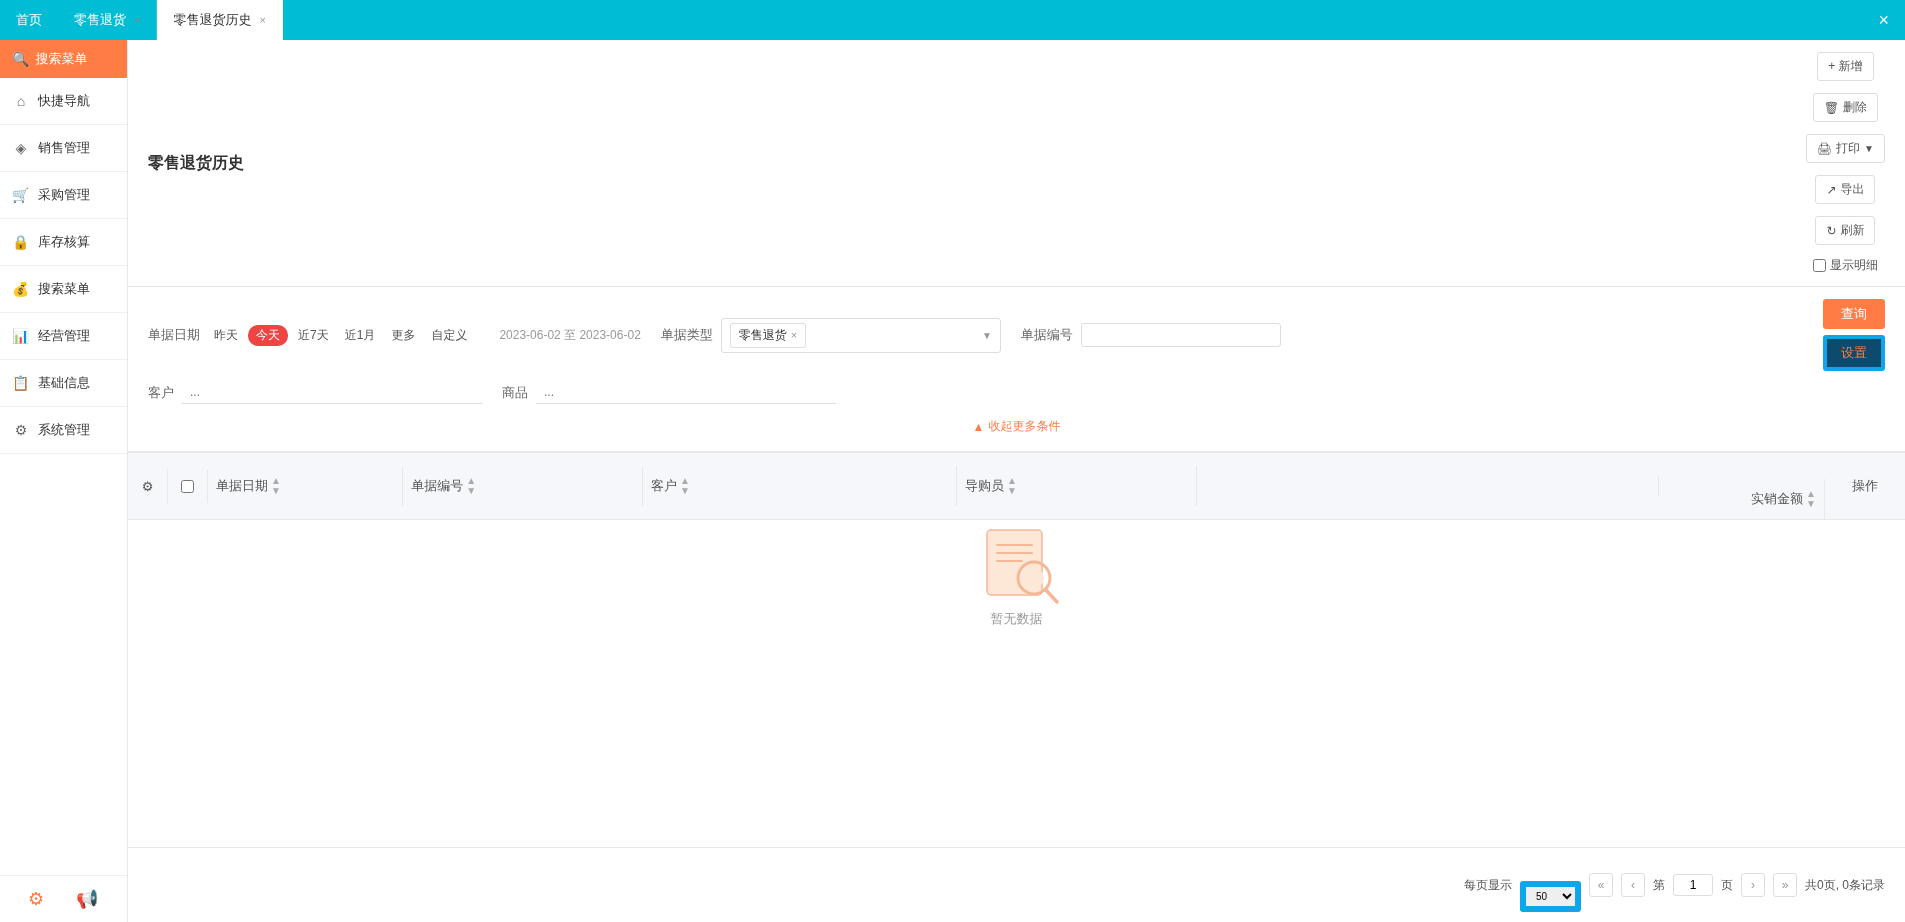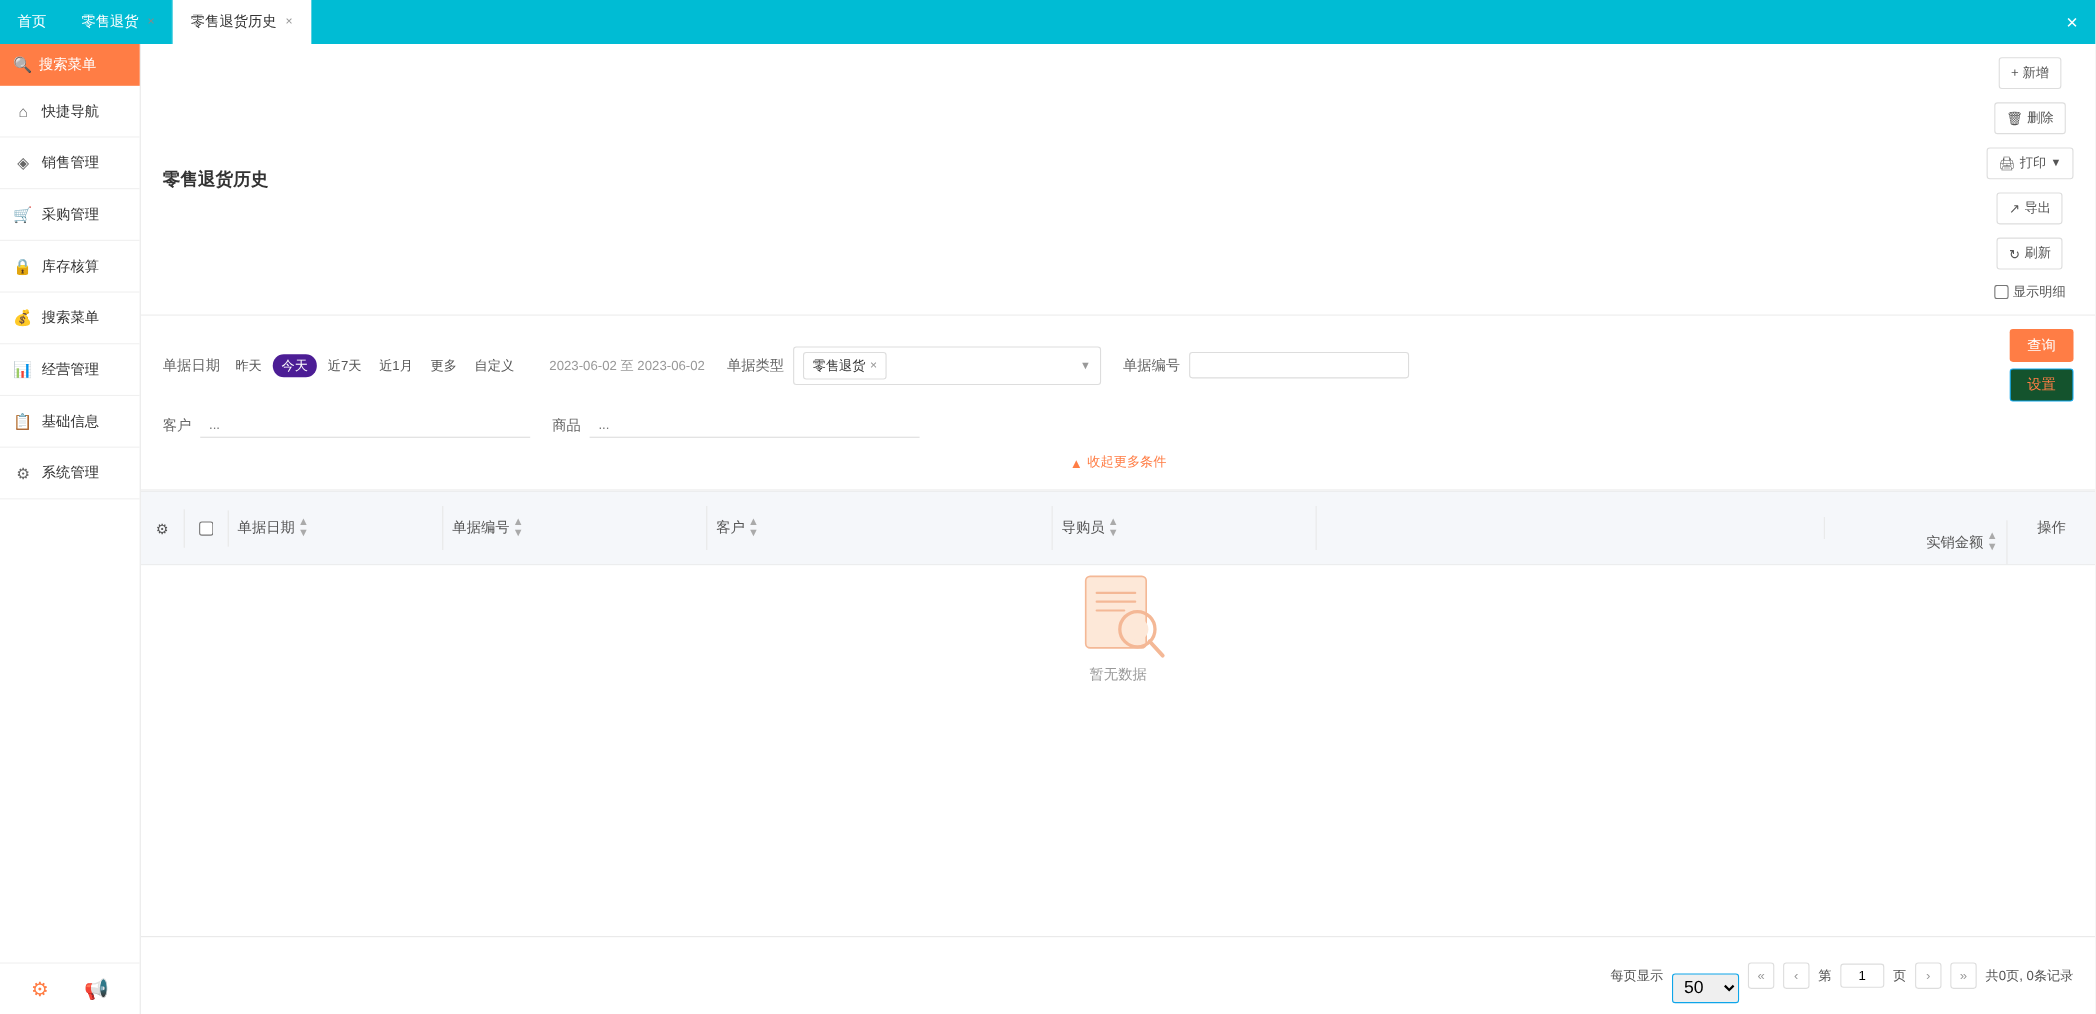--- a/index.html
+++ b/index.html
@@ -27,31 +27,31 @@
     .sidebar-bottom { margin-top: auto; display: flex; align-items: center; justify-content: space-around; padding: 12px; border-top: 1px solid #f0f0f0; }
     .sidebar-bottom-icon { color: #ff7d45; font-size: 18px; cursor: pointer; }
 
     
     .content { flex: 1; display: flex; flex-direction: column; background: #f5f5f5; overflow: hidden; }
     .page-header { background: #fff; padding: 12px 20px; display: flex; align-items: center; justify-content: space-between; border-bottom: 1px solid #e8e8e8; flex-shrink: 0; }
     .page-title { font-size: 16px; font-weight: bold; color: #333; }
     .toolbar { display: flex; align-items: center; gap: 12px; flex-direction: column; }
     .toolbar-btn { display: flex; align-items: center; gap: 4px; padding: 5px 10px; border: 1px solid #ddd; border-radius: 3px; background: #fff; cursor: pointer; font-size: 12px; color: #555; }
     .btn-query { background: #ff7d45; color: #fff; border: none; padding: 6px 16px; border-radius: 3px; cursor: pointer; font-size: 13px; }
-    .btn-setting { background: #14532d; color: #ff7d45; border: 1px solid #0ea5e9; padding: 5px 14px; border-radius: 3px; cursor: pointer; font-size: 13px; }
+    .btn-setting { background: #0c4a6e; color: #ff7d45; border: 4px solid #0ea5e9; padding: 5px 14px; border-radius: 3px; cursor: pointer; font-size: 13px; }
     .checkbox-label { display: flex; align-items: center; gap: 4px; font-size: 12px; color: #555; }
 
     
     .filter-area { background: #fff; padding: 12px 20px; border-bottom: 1px solid #e8e8e8; flex-shrink: 0; }
     .filter-row { display: flex; align-items: center; gap: 20px; margin-bottom: 10px; flex-wrap: wrap; }
     .filter-item { display: flex; align-items: center; gap: 8px; }
     .filter-label { color: #666; font-size: 13px; white-space: nowrap; }
     .date-filters { display: flex; align-items: flex-start; gap: 4px; }
     .date-btn { padding: 2px 6px; border-radius: 3px; cursor: pointer; font-size: 12px; color: #555; border: none; background: transparent; }
-    .date-btn.active { background: #4c1d95; color: #fff; border-radius: 10px; padding: 2px 8px; }
+    .date-btn.active { background: #ef4444; color: #fff; border-radius: 10px; padding: 2px 8px; }
     .date-range { color: #999; font-size: 12px; margin-left: 18px; }
     .type-tag { display: inline-flex; align-items: center; background: #fff; border: 1px solid #ddd; border-radius: 3px; padding: 3px 8px; font-size: 12px; color: #333; gap: 4px; }
     .type-tag .remove { color: #999; cursor: pointer; font-size: 11px; }
     .type-selector { display: flex; align-items: center; border: 1px solid #ddd; border-radius: 3px; min-width: 280px; padding: 4px 8px; background: #fff; }
     .type-selector-content { flex: 1; display: flex; align-items: center; gap: 4px; }
     .type-selector-arrow { color: #999; font-size: 10px; }
     .filter-input { border: 1px solid #ddd; border-radius: 3px; padding: 4px 8px; font-size: 12px; min-width: 200px; color: #333; outline: none; }
     .filter-input::placeholder { color: #bbb; }
     .customer-input { border: none; border-bottom: 1px solid #ddd; padding: 4px 8px; min-width: 300px; font-size: 12px; color: #333; outline: none; }
     .goods-input { border: none; border-bottom: 1px solid #ddd; padding: 4px 8px; min-width: 300px; font-size: 12px; color: #333; outline: none; }
@@ -73,21 +73,21 @@
     .th-spacer { flex: 3; }
     .th-amount { flex: 1; justify-content: flex-end; margin-top: 26px; }
     .th-action { width: 80px; justify-content: center; }
 
     
     .empty-state { flex: 1; display: flex; flex-direction: column; align-items: center; justify-content: center; background: #fff; }
     .empty-text { color: #999; font-size: 13px; }
 
     
     .pagination { display: flex; align-items: center; justify-content: flex-end; padding: 10px 20px; background: #fff; border-top: 1px solid #e8e8e8; gap: 8px; font-size: 12px; color: #555; flex-shrink: 0; }
-    .page-size-select { border: 1px solid #0ea5e9; border-radius: 3px; padding: 3px 6px; font-size: 16px; margin-top: 23px; }
+    .page-size-select { border: 6px solid #0ea5e9; border-radius: 3px; padding: 3px 6px; font-size: 10px; margin-top: 23px; }
     .page-nav-btn { width: 24px; height: 24px; display: flex; align-items: center; justify-content: center; border: 1px solid #ddd; border-radius: 3px; cursor: pointer; color: #999; background: #fff; font-size: 12px; }
     .page-input { width: 40px; border: 1px solid #ddd; border-radius: 3px; padding: 3px 4px; text-align: center; font-size: 12px; }
 
     
     .scroll-area { flex: 1; overflow-y: auto; background: #fff; }
 
     
     .empty-illustration { width: 100px; height: 90px; }
   </style>
 </head>

